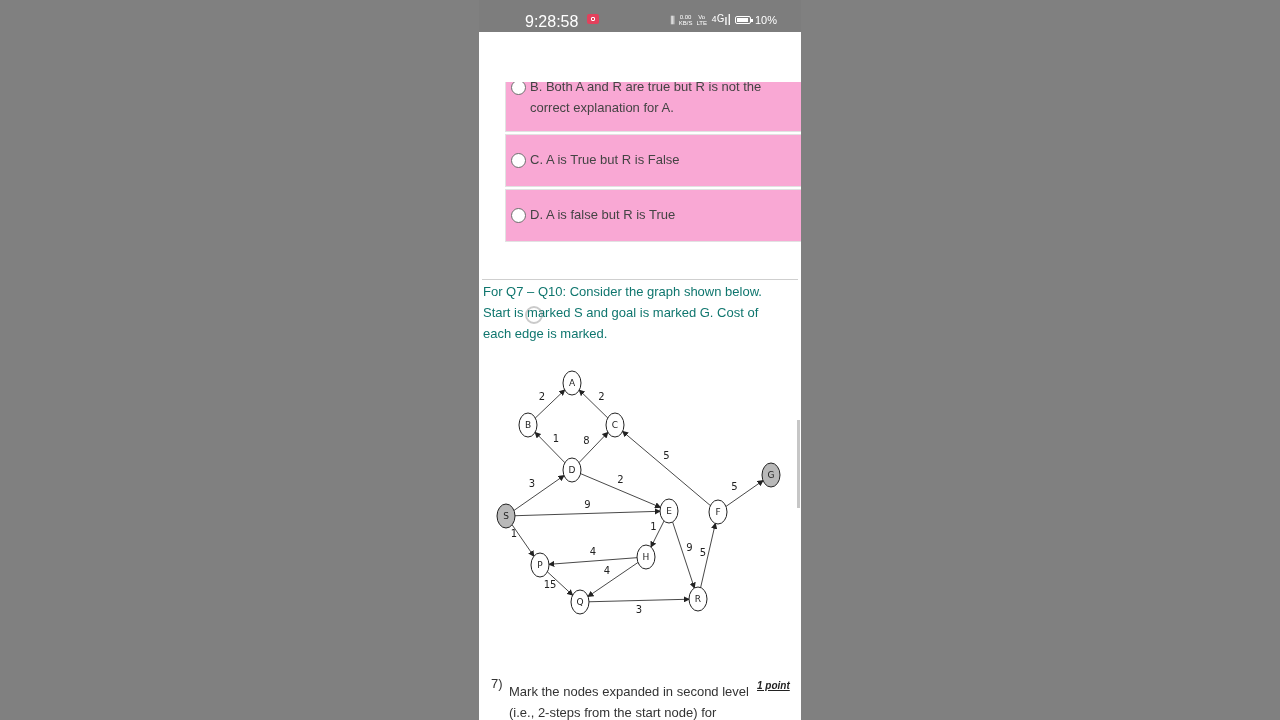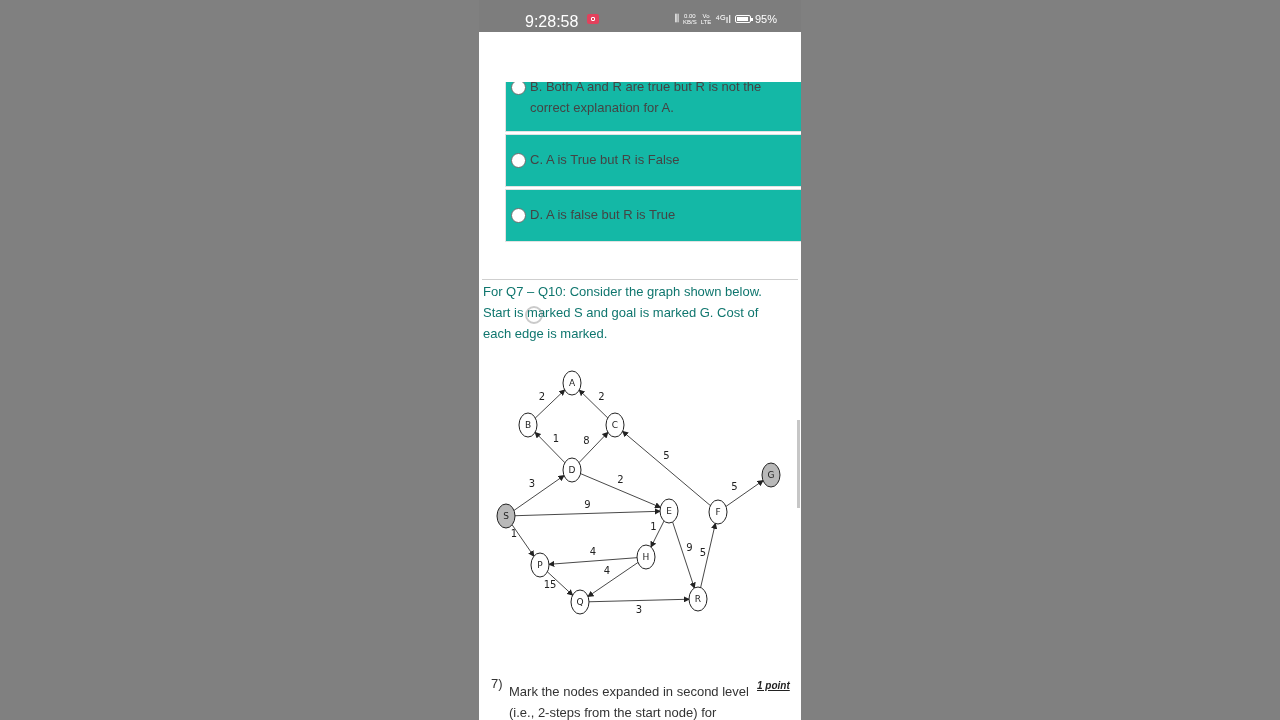--- a/index.html
+++ b/index.html
@@ -12,21 +12,21 @@
   .statusbar .rec::after { content:""; position:absolute; left:4px; top:3px; width:4px; height:4px; border:1px solid #fff; border-radius:1px; box-sizing:border-box; }
   .statusbar .right { position:absolute; right:24px; top:12px; display:flex; align-items:center; gap:4px; font-size:11px; }
   .statusbar .mini { font-size:6px; line-height:6px; text-align:center; }
   .battery { width:16px; height:8px; border:1px solid #fff; border-radius:2px; position:relative; box-sizing:border-box; }
   .battery::before { content:""; position:absolute; left:1px; top:1px; width:11px; height:4px; background:#fff; }
   .battery::after { content:""; position:absolute; right:-3px; top:2px; width:2px; height:3px; background:#fff; }
   .appbar { position:absolute; left:0; top:32px; width:322px; height:50px; background:#0e2a47; color:#fff; }
   .appbar .back { position:absolute; left:12px; top:14px; width:22px; height:22px; }
   .appbar .title { position:absolute; left:64px; top:16px; font-size:18px; font-weight:bold; }
   .content { position:absolute; left:0; top:82px; width:322px; height:638px; overflow:hidden; }
-  .option { position:absolute; left:26px; width:300px; background:#14b8a6; border:1px solid #e2e2e2; box-sizing:border-box; }
+  .option { position:absolute; left:26px; width:300px; background:#f9a8d4; border:1px solid #e2e2e2; box-sizing:border-box; }
   .radio { position:absolute; left:5px; width:15px; height:15px; border:1px solid #6e6e6e; border-radius:50%; box-sizing:border-box; background:#fff; }
   .opt-text { position:absolute; left:24px; font-size:13px; color:#444; line-height:21px; width:250px; }
   .divider { position:absolute; left:3px; top:197px; width:316px; height:1px; background:#cfcfcf; }
   .intro { position:absolute; left:4px; top:199px; width:300px; font-size:13px; line-height:21px; color:#0f766e; }
   .touch { position:absolute; left:46px; top:224px; width:18px; height:18px; border-radius:50%; border:2px solid rgba(150,150,150,0.5); box-sizing:border-box; }
   .graph { position:absolute; left:0; top:280px; }
   .q7 { position:absolute; left:12px; top:591px; font-size:13px; color:#333; line-height:21px; }
   .q7 .num { position:absolute; left:0; top:0; }
   .q7 .txt { position:absolute; left:18px; top:8px; width:260px; }
   .q7 .pts { position:absolute; left:266px; top:2px; font-weight:bold; font-style:italic; font-size:10px; color:#222; white-space:nowrap;text-decoration:underline; }
@@ -38,23 +38,23 @@
 
 <div class="phone">
   <div class="statusbar">
     <span class="time">9:28:58</span>
     <span class="dot">ᵎ</span>
     <span class="rec"></span>
     <div class="right">
       <span>⫴</span>
       <span class="mini"><span>0.00</span><br><span>KB/S</span></span>
       <span class="mini">Vo<br>LTE</span>
-      <span style="font-size:11px;">⁴ᴳıl</span>
+      <span style="font-size:14px;">⁴ᴳıl</span>
       <span class="battery"></span>
-      <span>95%</span>
+      <span>10%</span>
     </div>
   </div>
 
 
   <div class="content">
     <div class="option" style="top:-10px; height:60px;">
       <span class="radio" style="top:7px;"></span>
       <span class="opt-text" style="top:3px;">B. Both A and R are true but R is not the correct explanation for A.</span>
     </div>
     <div class="option" style="top:107px; height:53px;">

